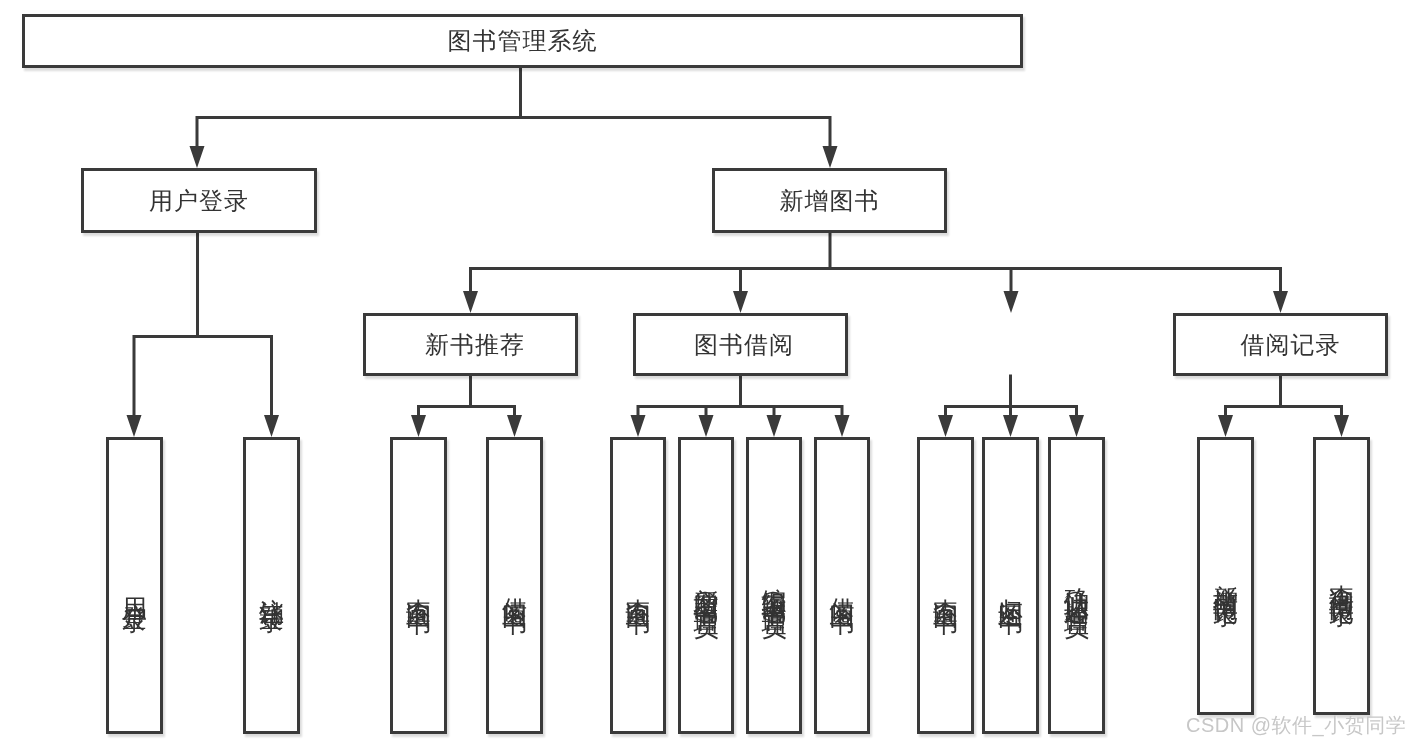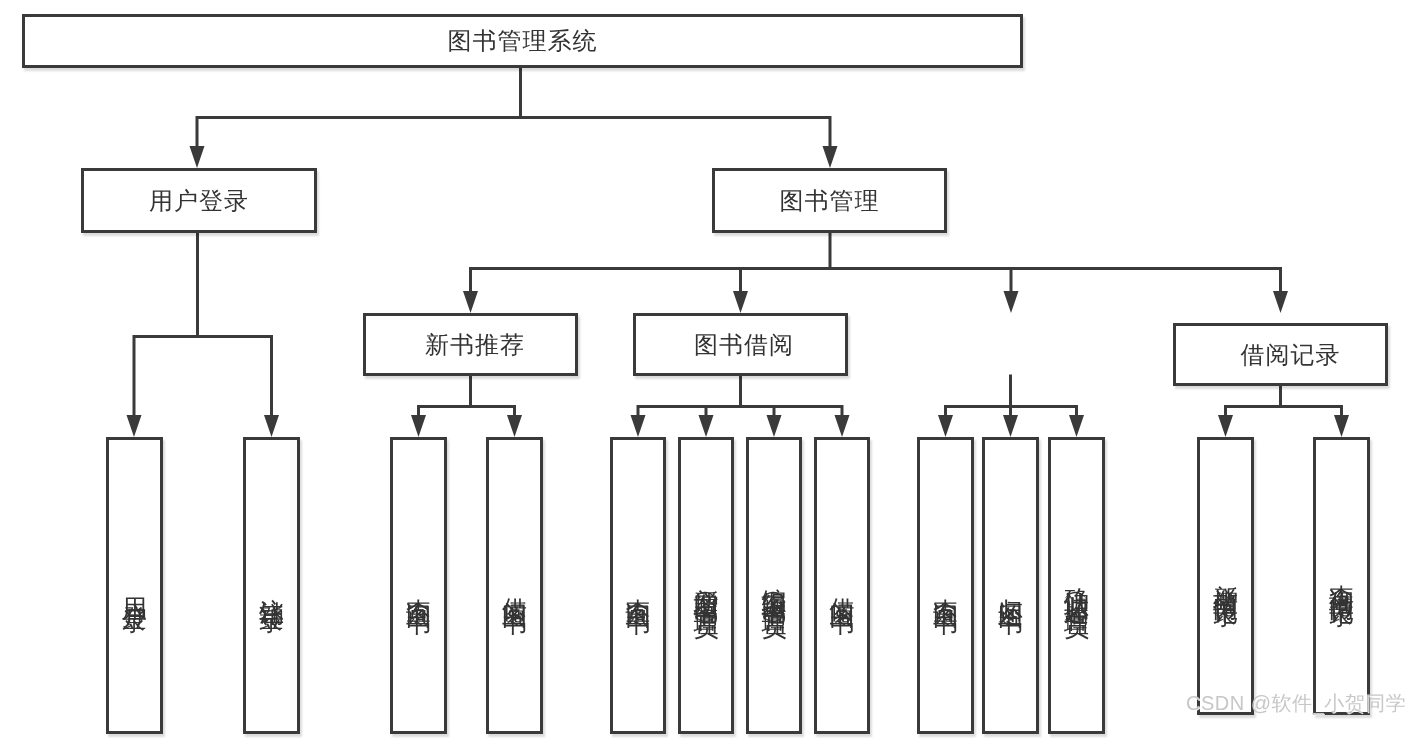--- a/index.html
+++ b/index.html
@@ -32,21 +32,21 @@
   }
   .leaf{
     writing-mode:vertical-lr;
     text-orientation:mixed;
     font-size:25px;
     letter-spacing:4px;
     line-height:1;
   }
   .watermark{
     position:absolute;
-    left:1186px;top:690px;
+    left:1186px;top:712px;
     font-size:20px;
     letter-spacing:0.5px;
     color:#c7c7c7;
     text-shadow:1px 1px 0 rgba(255,255,255,0.85);
     white-space:nowrap;
     z-index:5;
   }
 </style>
 </head>
 <body>
@@ -81,25 +81,25 @@
       M938 415 L953 415 L945.5 437 Z
       M1003 415 L1018 415 L1010.5 437 Z
       M1069 415 L1084 415 L1076.5 437 Z
       M1218 415 L1233 415 L1225.5 437 Z
       M1334 415 L1349 415 L1341.5 437 Z"></path>
   </svg>
 
   <div class="node h-node" style="left:22px;top:14px;width:1001px;height:54px;">图书管理系统</div>
 
   <div class="node h-node" style="left:81px;top:168px;width:236px;height:65px;">用户登录</div>
-  <div class="node h-node" style="left:712px;top:168px;width:235px;height:65px;">图书管理</div>
+  <div class="node h-node" style="left:712px;top:168px;width:235px;height:65px;">新增图书</div>
 
   <div class="node h-node" style="left:363px;top:313px;width:215px;height:63px;padding-left:9px;">新书推荐</div>
   <div class="node h-node" style="left:633px;top:313px;width:215px;height:63px;padding-left:7px;">图书借阅</div>
-  <div class="node h-node" style="left:1173px;top:323px;width:215px;height:63px;padding-left:20px;">借阅记录</div>
+  <div class="node h-node" style="left:1173px;top:313px;width:215px;height:63px;padding-left:20px;">借阅记录</div>
 
   <div class="node leaf" style="left:106px;top:437px;width:57px;height:297px;">用户登录</div>
   <div class="node leaf" style="left:243px;top:437px;width:57px;height:297px;">注销登录</div>
 
   <div class="node leaf" style="left:390px;top:437px;width:57px;height:297px;">查询图书</div>
   <div class="node leaf" style="left:486px;top:437px;width:57px;height:297px;">借阅图书</div>
 
   <div class="node leaf" style="left:610px;top:437px;width:56px;height:297px;">查询图书</div>
   <div class="node leaf" style="left:678px;top:437px;width:56px;height:297px;">新增图书（管理员）</div>
   <div class="node leaf" style="left:746px;top:437px;width:56px;height:297px;">编辑图书（管理员）</div>

